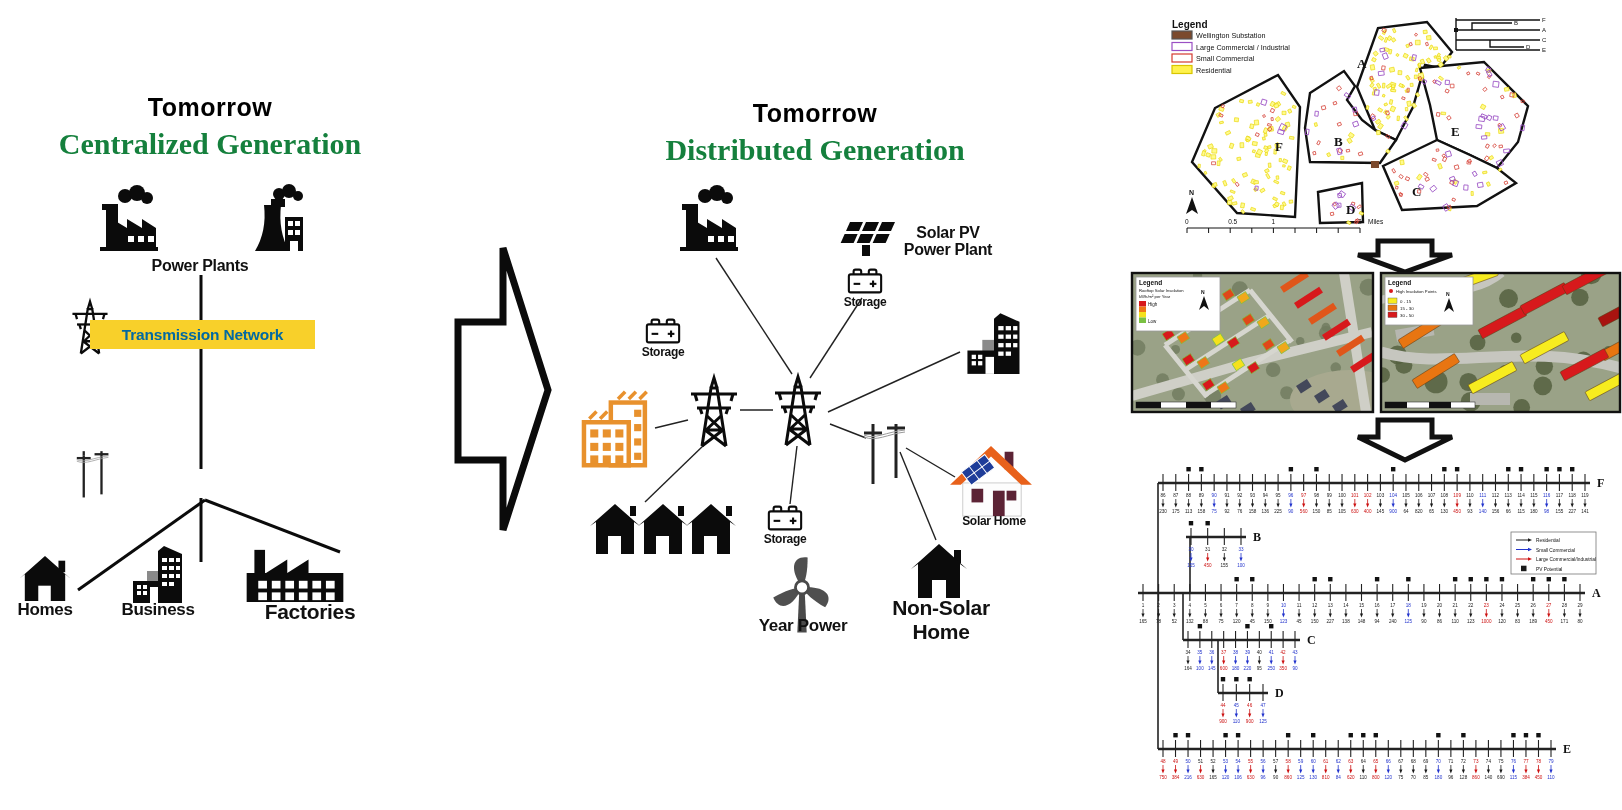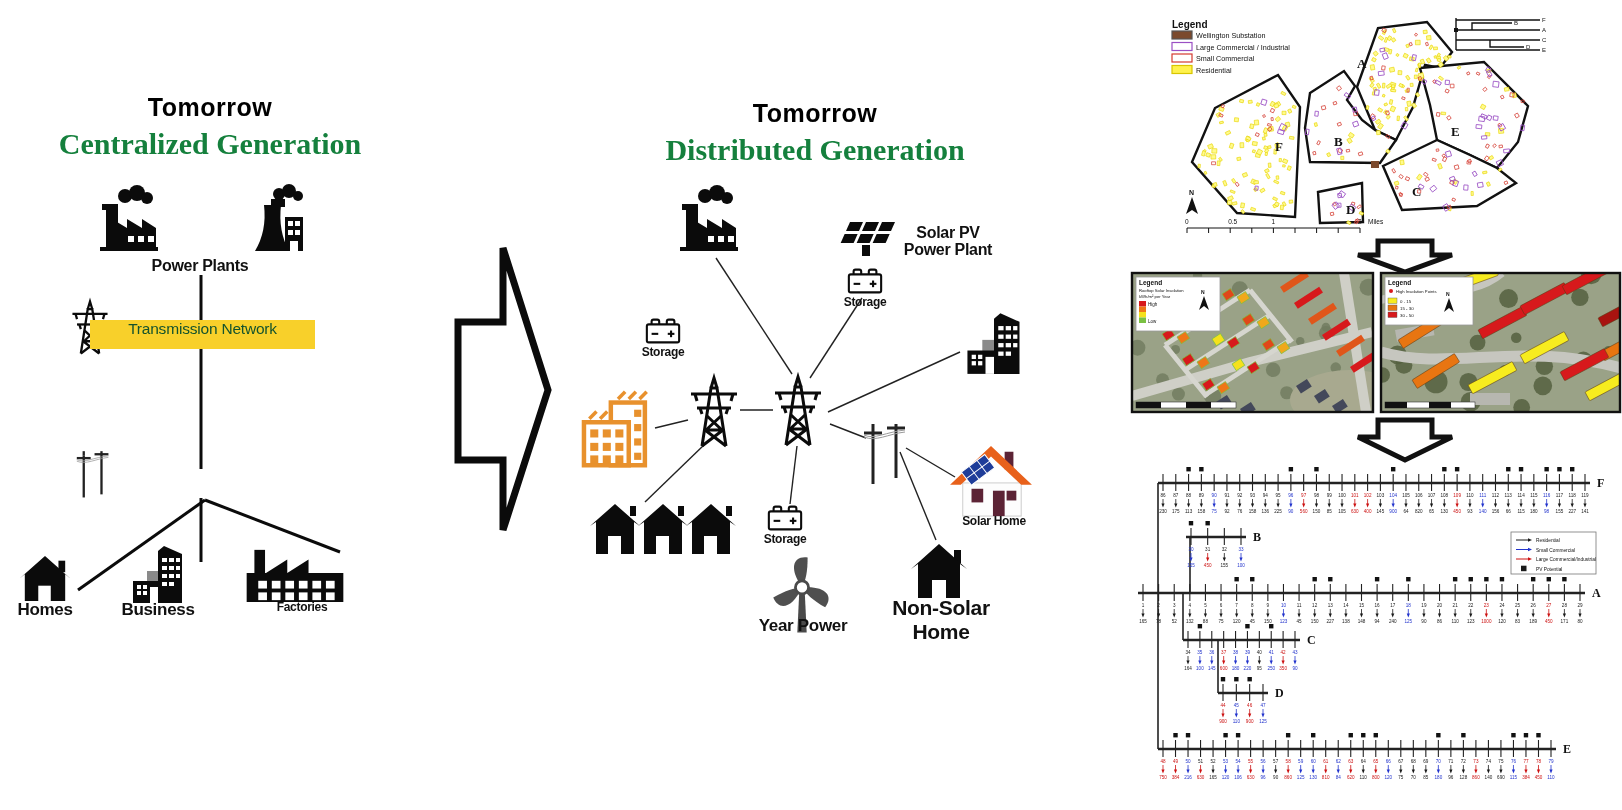--- a/index.html
+++ b/index.html
@@ -2,21 +2,21 @@
 <html><head>
 <meta charset="utf-8">
 <style>
   html,body{margin:0;padding:0;background:#fff;}
   body{width:1622px;height:810px;overflow:hidden;font-family:"Liberation Sans",sans-serif;}
   #canvas{position:relative;width:1622px;height:810px;background:#fff;}
   .abs{position:absolute;}
   .era{font-weight:bold;font-size:25px;text-align:center;letter-spacing:.5px;}
   .bigtitle{font-family:"Liberation Serif",serif;font-weight:bold;font-size:30px;text-align:center;color:#15803d;}
   .lbl{font-weight:bold;color:#111;text-align:center;letter-spacing:-.3px;}
-  .hl{display:flex;align-items:flex-start;justify-content:center;font-weight:normal;font-size:15.5px;color:#14532d;letter-spacing:-.2px;}
+  .hl{display:flex;align-items:center;justify-content:center;font-weight:bold;font-size:15.5px;color:#0369a1;letter-spacing:-.2px;}
   .small{font-size:12px;}
   svg{display:block;}
   #wires{position:absolute;left:0;top:0;z-index:0;}
   .icon{z-index:2;}
   .txt{z-index:3;}
 </style>
 </head>
 <body>
 
 <div id="canvas">
@@ -179,21 +179,21 @@
           <rect x="88" y="36" width="9" height="8"></rect>
           <rect x="18" y="48" width="9" height="8"></rect>
           <rect x="32" y="48" width="9" height="8"></rect>
           <rect x="46" y="48" width="9" height="8"></rect>
           <rect x="60" y="48" width="9" height="8"></rect>
           <rect x="74" y="48" width="9" height="8"></rect>
           <rect x="88" y="48" width="9" height="8"></rect>
         </g>
       </svg>
   </div>
-  <div class="abs lbl txt" style="left:252px;top:600px;width:100px;font-size:12px;text-align:center;">Factories</div>
+  <div class="abs lbl txt" style="left:260px;top:600px;width:100px;font-size:21px;text-align:center;">Factories</div>
 
   <div class="abs bigtitle txt" style="left:600px;top:133px;width:430px;">Distributed Generation</div>
   <div class="abs era txt" style="left:640px;top:99px;width:350px;"><span>Tomorrow</span></div>
 
   <div class="abs icon" style="left:672px;top:182px;width:70px;height:76px;">
     <svg width="70" height="76" viewBox="0 0 70 72">
         <g fill="#0b0b0b">
           <circle cx="33" cy="12" r="7"></circle>
           <circle cx="45" cy="9" r="8"></circle>
           <circle cx="55" cy="14" r="6"></circle>

